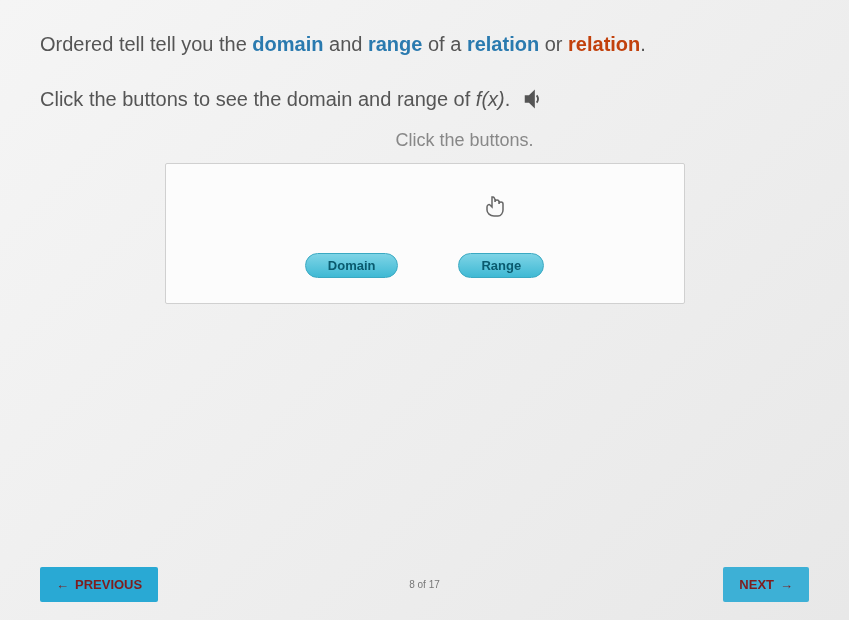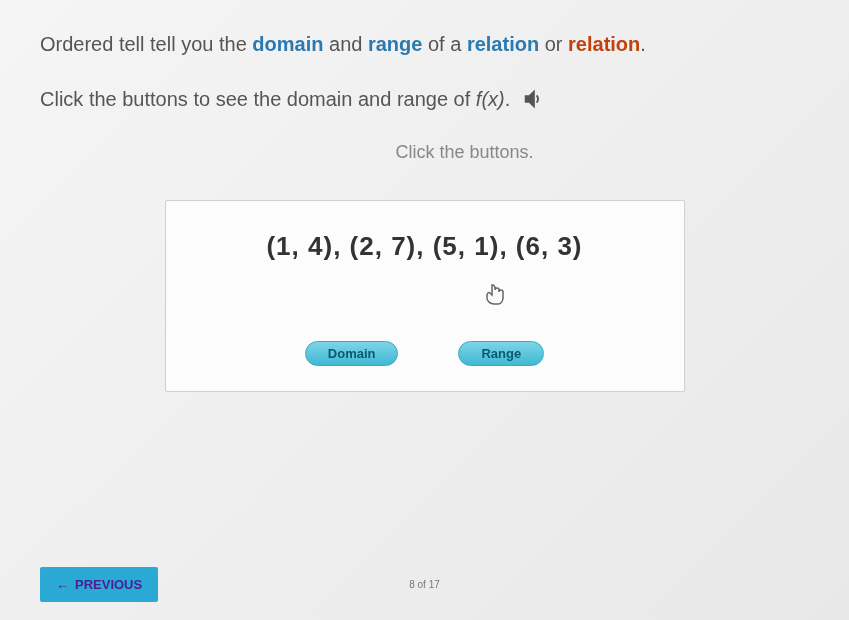--- a/index.html
+++ b/index.html
@@ -23,42 +23,42 @@
       line-height: 1.4;
     }
     .term-domain { color: #2a7aaf; font-weight: bold; }
     .term-range { color: #2a7aaf; font-weight: bold; }
     .term-function { color: #2a7aaf; font-weight: bold; }
     .term-relation { color: #c2410c; font-weight: bold; margin-top: 24px; }
     .instruction-row {
       display: flex;
       align-items: center;
       gap: 10px;
-      margin-bottom: 30px;
+      margin-bottom: 18px;
     }
     .instruction-text {
       font-size: 20px;
       color: #555;
     }
     .fx {
       font-style: italic;
     }
     .sound-icon {
       display: inline-flex;
       align-items: center;
       justify-content: center;
       width: 26px;
       height: 26px;
       cursor: pointer;
     }
     .hint-text {
       text-align: center;
       font-size: 18px;
       color: #888;
-      margin-bottom: 37px;
+      margin-bottom: 12px;
       margin-left: 80px;
     }
     .content-box {
       width: 520px;
       margin: 0 auto 40px auto;
       border: 1px solid #d0d0d0;
       background: #fcfcfc;
       padding: 30px 20px 25px 20px;
       border-radius: 2px;
     }
@@ -96,21 +96,21 @@
       position: absolute;
       bottom: 18px;
       left: 40px;
       right: 40px;
       display: flex;
       align-items: center;
       justify-content: space-between;
     }
     .nav-button {
       background: #29a9d4;
-      color: #4c1d95;
+      color: #7f1d1d;
       border: none;
       padding: 10px 16px;
       font-size: 13px;
       font-weight: bold;
       cursor: pointer;
       display: flex;
       align-items: center;
       gap: 6px;
       border-radius: 2px;
     }
@@ -142,30 +142,32 @@
     <svg width="22" height="22" viewBox="0 0 24 24" fill="none" stroke="#555" stroke-width="2">
       <polygon points="4,9 8,9 13,4 13,20 8,15 4,15" fill="#555"></polygon>
       <path d="M16 8 Q19 12 16 16" stroke="#555" fill="none"></path>
     </svg>
   </span>
 </div>
 
 <div class="hint-text">Click the buttons.</div>
 
 <div class="content-box">
-  <div class="pairs">(1, 4), (2, 7), (5, 1), (6, 3)</div>
   <div class="cursor-icon">
     <svg width="20" height="24" viewBox="0 0 20 24" fill="none" stroke="#666" stroke-width="1.5">
       <path d="M7 3 L7 13 L5 11 C4 10 2 11 2 13 L2 16 C2 19 5 22 9 22 L13 22 C16 22 18 19 18 16 L18 10 C18 9 17 8 16 8 C15 8 14 9 14 10 L14 8 C14 7 13 6 12 6 C11 6 10 7 10 8 L10 6 C10 5 9 3 8 3 C7.5 3 7 3 7 3 Z" fill="#fafafa"></path>
     </svg>
   </div>
   <div class="button-row">
     <button class="pill-button">Domain</button>
     <button class="pill-button">Range</button>
   </div>
 </div>
 
 <div class="footer">
   <button class="nav-button arrow-left">
     <span>PREVIOUS</span>
   </button>
   <div class="page-indicator">8 of 17</div>
+  <button class="nav-button next arrow-right">
+    <span>NEXT</span>
+  </button>
 </div>
 
 </body></html>

